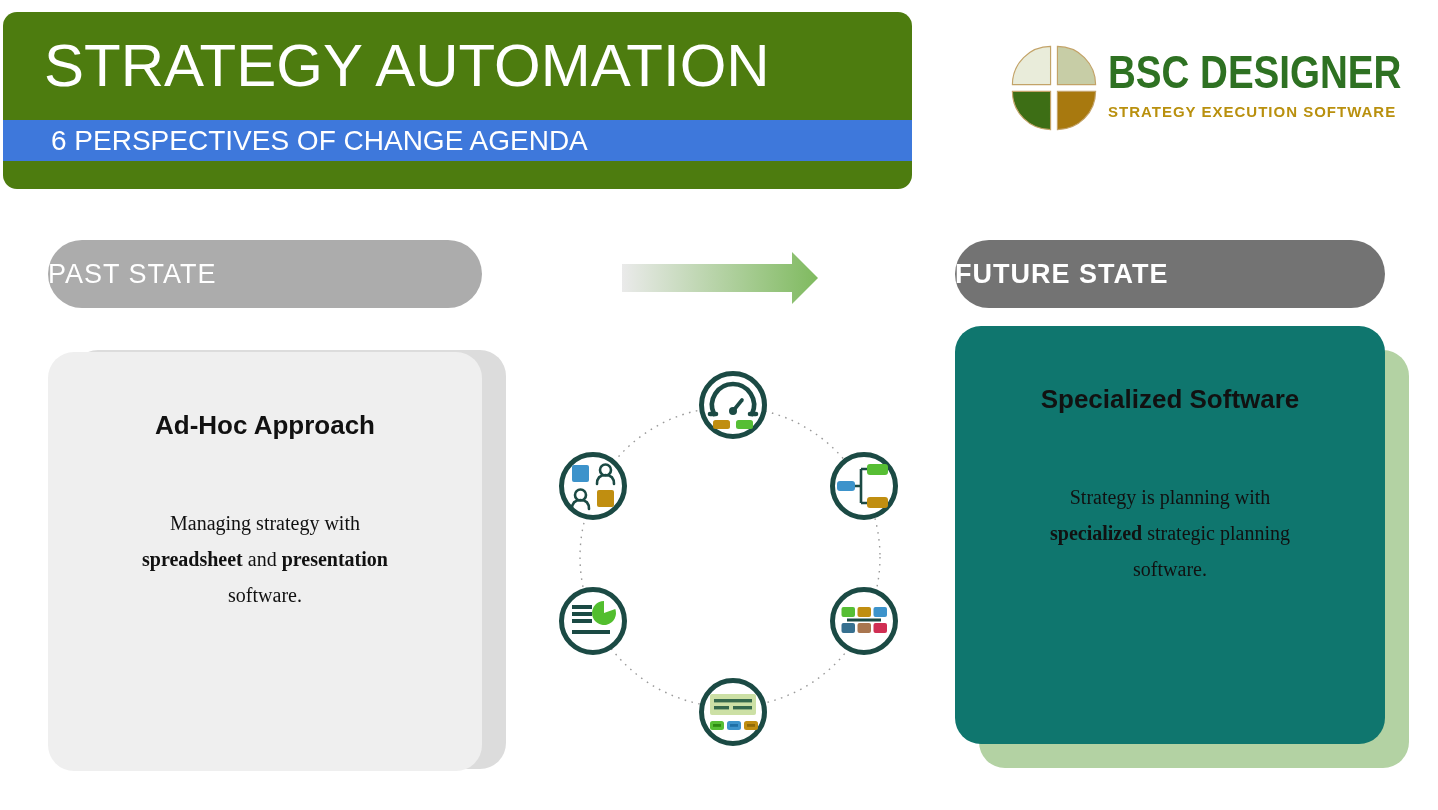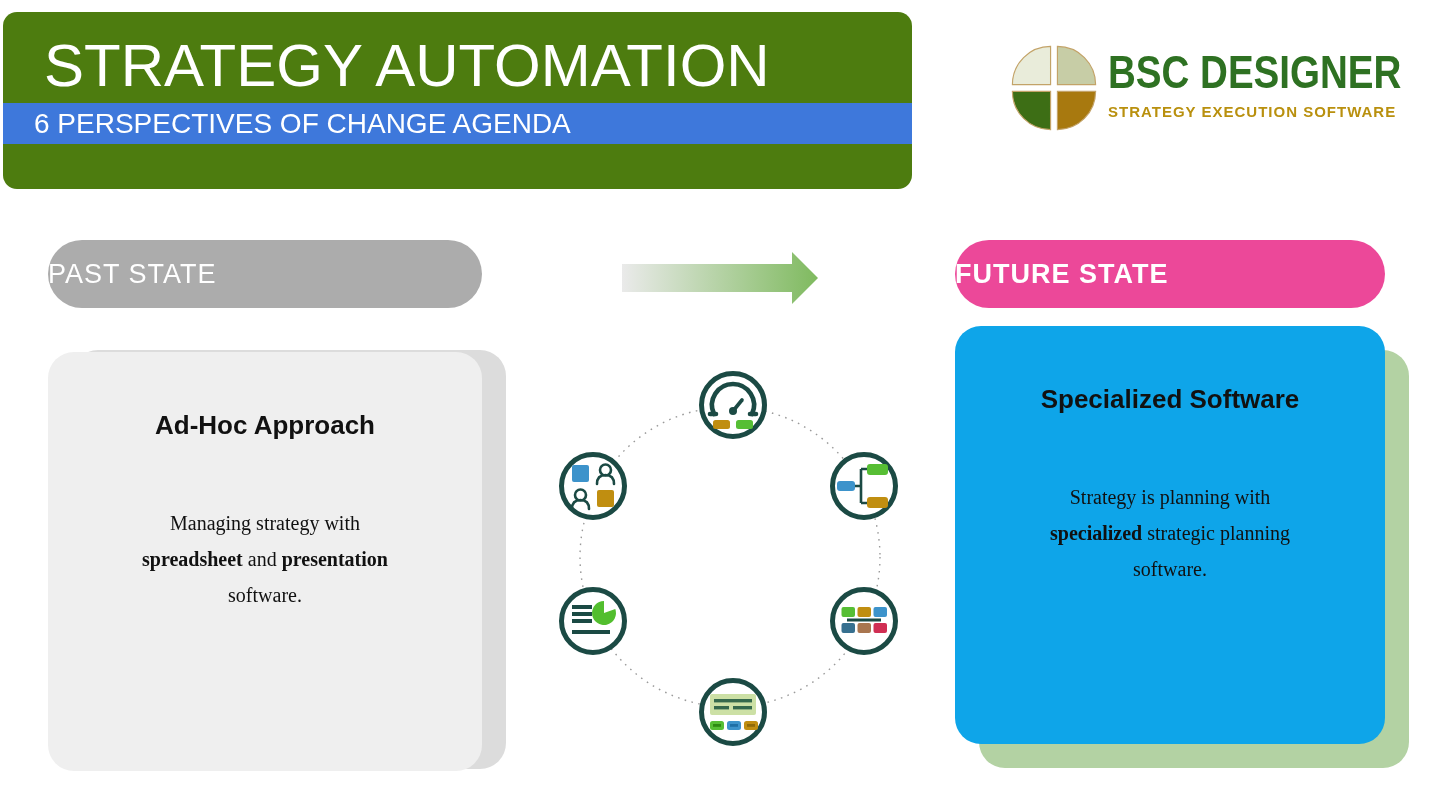--- a/index.html
+++ b/index.html
@@ -4,49 +4,49 @@
 <style>
   html,body{margin:0;padding:0;background:#fff;}
   .canvas{position:relative;width:1438px;height:810px;background:#ffffff;
           font-family:"Liberation Sans", sans-serif;overflow:hidden;}
 
   
   .header{position:absolute;left:3px;top:12px;width:909px;height:177px;
           background:#4d7c0f;border-radius:14px;}
   .header-title{position:absolute;left:41px;top:24px;font-size:60px;line-height:60px;
           color:#ffffff;font-weight:400;white-space:nowrap;}
-  .header-band{position:absolute;left:0;top:91px;width:100%;height:41px;
+  .header-band{position:absolute;left:0;top:108px;width:100%;height:41px;
           background:#3E78DB;display:flex;align-items:center;
-          padding-left:31px;box-sizing:border-box;}
+          padding-left:48px;box-sizing:border-box;}
   .header-band span{font-size:28px;color:#ffffff;white-space:nowrap;}
 
   
   .logo{position:absolute;left:1008px;top:42px;width:400px;height:100px;}
   .logo-mark{position:absolute;left:0;top:0;}
   .logo-text{position:absolute;left:100px;top:6px;}
   .brand{font-size:47px;font-weight:bold;color:#2E7122;line-height:1.02;
          transform:scaleX(0.82);transform-origin:0 0;white-space:nowrap;}
   .tagline{margin-top:7px;font-size:15px;font-weight:bold;color:#B9900E;
          letter-spacing:1px;white-space:nowrap;}
 
   
   .pill{position:absolute;top:240px;height:68px;border-radius:34px;
         display:flex;align-items:center;
         color:#ffffff;font-size:27px;letter-spacing:1px;}
   .pill-gray{left:48px;width:434px;background:#ACACAC;font-weight:400;}
-  .pill-green{left:955px;width:430px;background:#ec4899;font-weight:bold;}
+  .pill-green{left:955px;width:430px;background:#737373;font-weight:bold;}
 
   
   .card-shadow{position:absolute;border-radius:26px;}
   .shadow-gray{left:72px;top:350px;width:434px;height:419px;background:#DCDCDC;}
   .shadow-green{left:979px;top:350px;width:430px;height:418px;background:#B3D2A3;}
   .card{position:absolute;border-radius:26px;text-align:center;
         padding-top:58px;box-sizing:border-box;color:#111;}
   .card-gray{left:48px;top:326px;width:434px;height:419px;background:#EFEFEF;margin-top:26px;}
-  .card-green{left:955px;top:326px;width:430px;height:418px;background:#0ea5e9;}
+  .card-green{left:955px;top:326px;width:430px;height:418px;background:#0f766e;}
   .card h2{margin:0;font-size:26px;font-weight:bold;}
   .card p{margin:64px 14px 0;font-size:20px;line-height:36px;font-family:Liberation Serif, serif;}
 
   
   .arrow{position:absolute;left:620px;top:249px;}
   .ring{position:absolute;left:579px;top:406px;}
   .icon-node{position:absolute;width:70px;height:70px;}
 </style>
 </head>
 <body>

